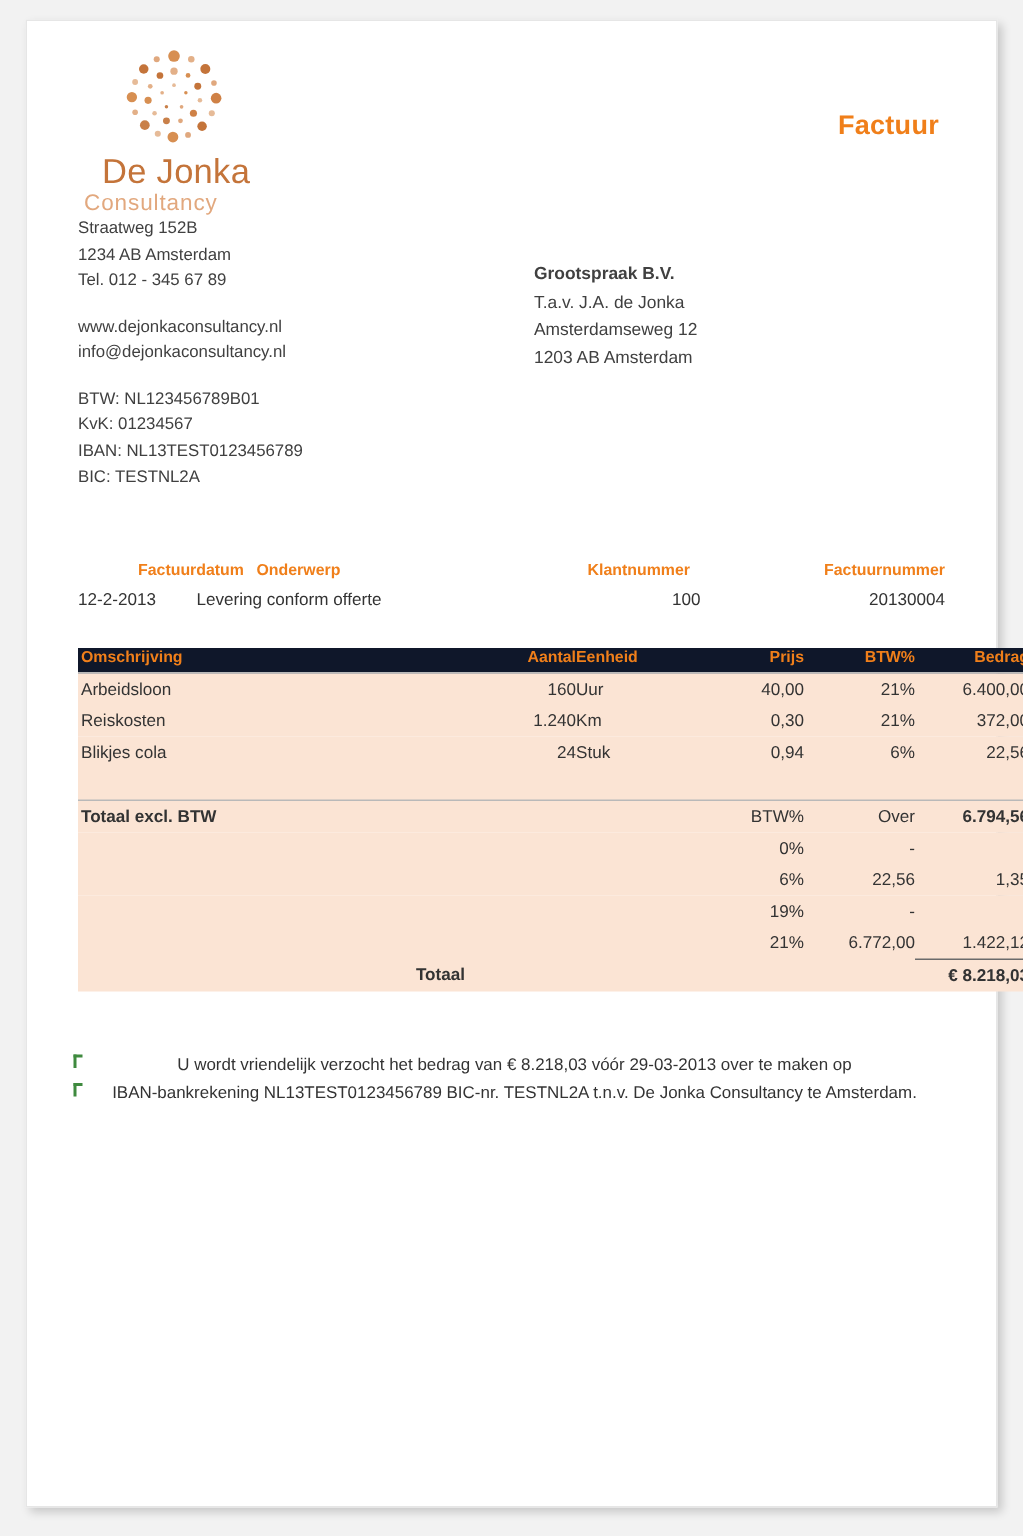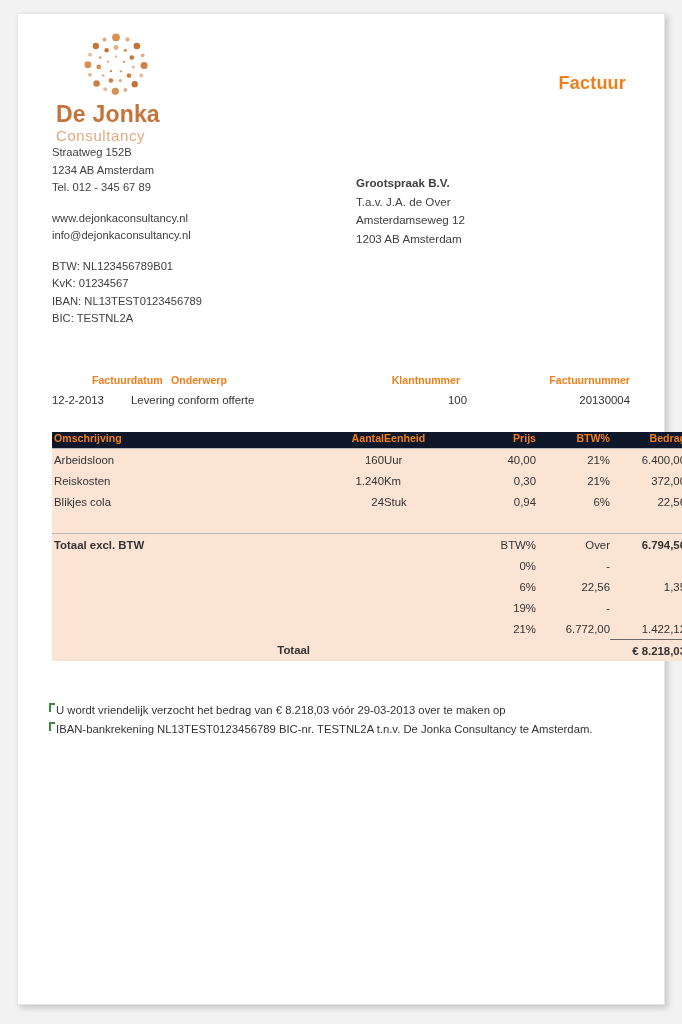--- a/index.html
+++ b/index.html
@@ -42,23 +42,23 @@
     width: 200px;
   }
   .logo-mark {
     width: 76px;
     height: 72px;
     margin-left: 22px;
     display: block;
   }
   .brand {
     margin-top: 2px;
-    margin-left: 0px;
+    margin-left: 12px;
     font-size: 23px;
-    font-weight: bold;
+    font-weight: normal;
     color: #c4743a;
     letter-spacing: 0.2px;
     line-height: 1.05;
   }
   .brand-sub {
     font-size: 15px;
     color: #e2a87e;
     letter-spacing: 0.6px;
     line-height: 1.3;
   }
@@ -188,20 +188,21 @@
   .grand td.lbl { padding-left: 2px; text-align: right; }
   .grand td.amt { padding-right: 2px; text-align: right; }
 
   
   .footer {
     margin: 40px 16px 0 16px;
     position: relative;
     font-size: 11.3px;
     color: #333333;
     line-height: 19px;
+    text-align: center;
   }
   .fline {
     position: relative;
     padding-left: 4px;
   }
   .revmark {
     position: absolute;
     left: -3px;
     top: 2px;
     width: 4px;
@@ -270,21 +271,21 @@
         <div>info@dejonkaconsultancy.nl</div>
         <div class="gap"></div>
         <div>BTW: NL123456789B01</div>
         <div>KvK: 01234567</div>
         <div>IBAN: NL13TEST0123456789</div>
         <div>BIC: TESTNL2A</div>
       </div>
 
       <div class="recipient">
         <div class="r-name">Grootspraak B.V.</div>
-        <div>T.a.v. J.A. de Over</div>
+        <div>T.a.v. J.A. de Jonka</div>
         <div>Amsterdamseweg 12</div>
         <div>1203 AB Amsterdam</div>
       </div>
     </div>
 
     <div class="meta">
       <div class="meta-head">
         <span class="m-date">Factuurdatum</span>
         <span class="m-subj">Onderwerp</span>
         <span class="m-cust">Klantnummer</span>

